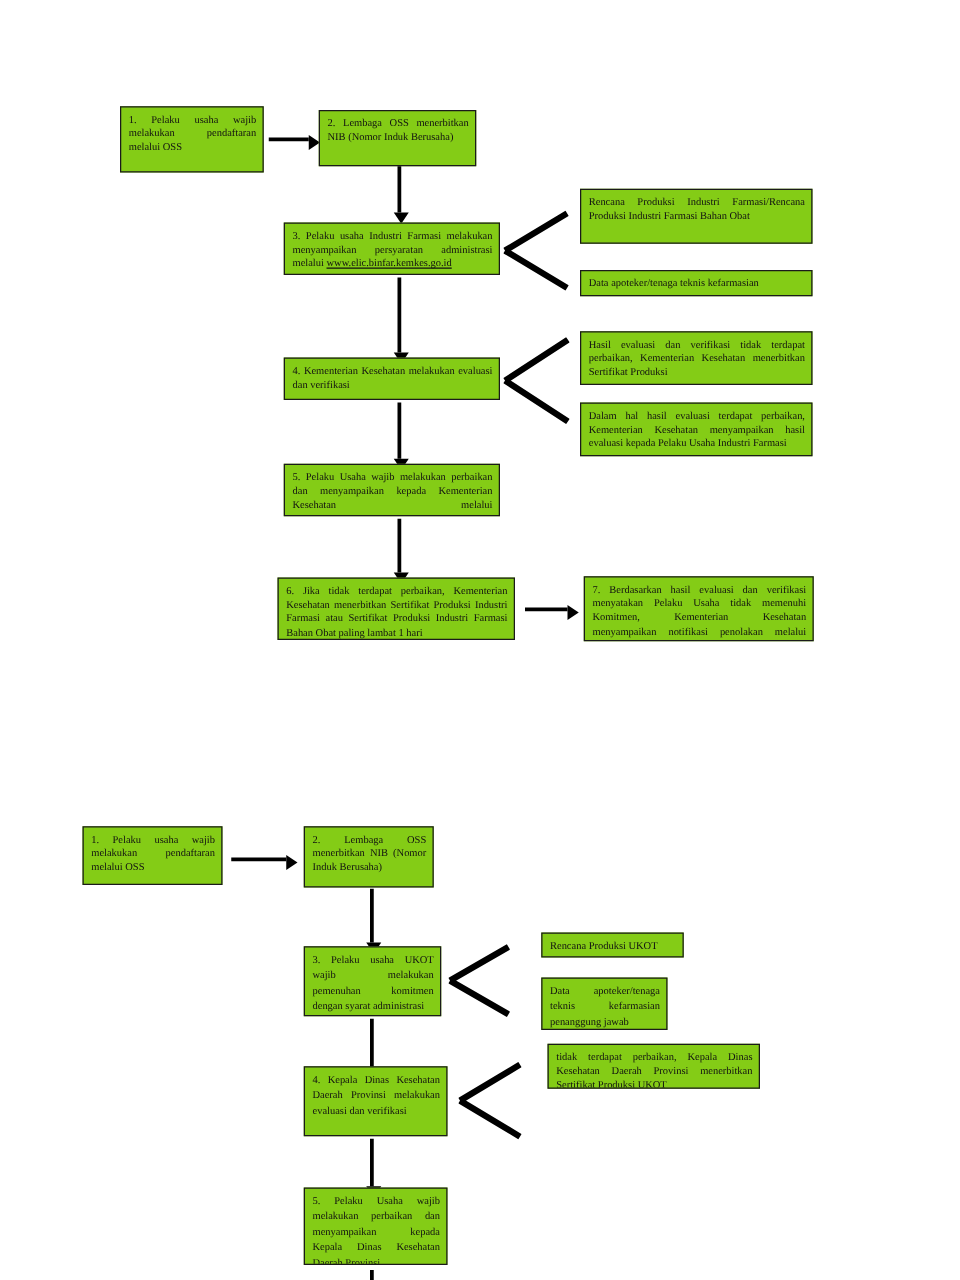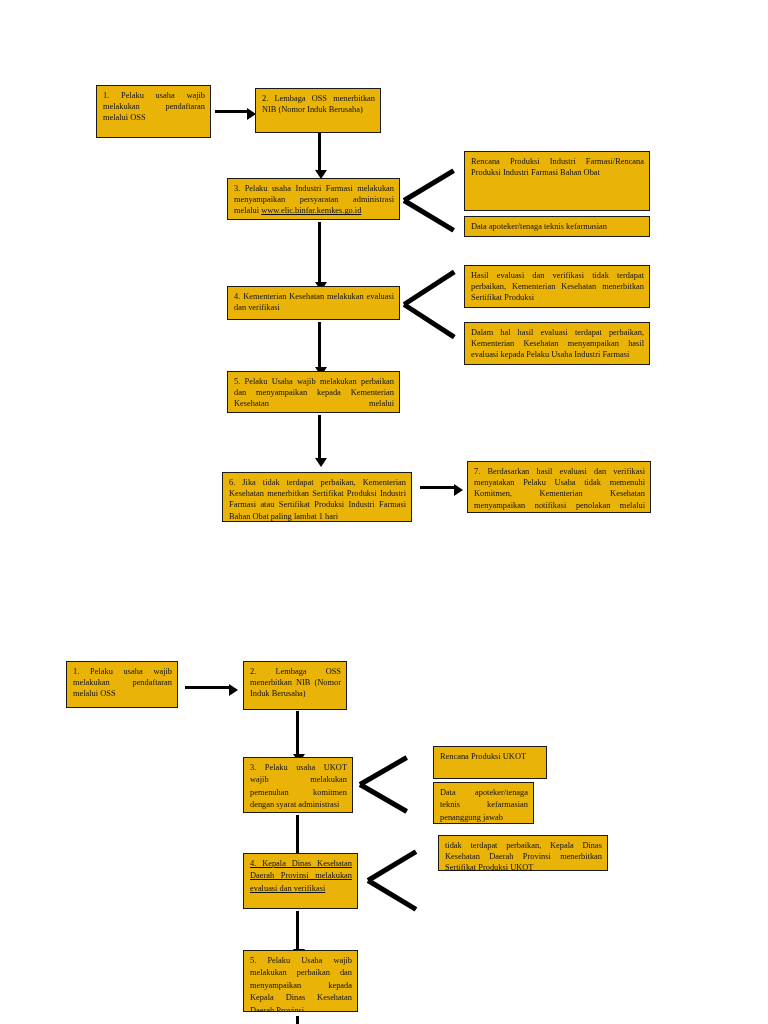--- a/index.html
+++ b/index.html
@@ -18,21 +18,21 @@
   .canvas {
     position: absolute;
     left: 0; top: 0;
     width: 768px;
     height: 1024px;
   }
   .box {
     position: absolute;
     box-sizing: border-box;
     border: 1.2px solid #1a1a1a;
-    background: #eab308;
+    background: #84cc16;
     padding: 4px 5px 3px 6px;
     font-size: 8.4px;
     line-height: 11.2px;
     text-align: justify;
     text-justify: inter-word;
     overflow: hidden;
     color: #111111;
   }
   .box.tall-lines { line-height: 12.4px; }
   .link {
@@ -108,21 +108,21 @@
 
   <div class="box" style="left:227px; top:178px; width:173px; height:42px;">
     <span>3. Pelaku usaha Industri Farmasi melakukan menyampaikan persyaratan administrasi melalui </span><span class="link">www.elic.binfar.kemkes.go.id</span>
   </div>
 
   <div class="chev" style="left:404px; top:176px; width:58px; height:48px;">
     <span style="left:0px; top:22px; width:58px; height:5px; transform:rotate(-31deg); transform-origin:0 50%;"></span>
     <span style="left:0px; top:22px; width:58px; height:5px; transform:rotate(31deg); transform-origin:0 50%;"></span>
   </div>
 
-  <div class="box" style="left:464px; top:151px; width:186px; height:60px;">
+  <div class="box" style="left:464px; top:151px; width:186px; height:44px;">
     <span>Rencana Produksi Industri Farmasi/Rencana Produksi Industri Farmasi Bahan Obat</span>
   </div>
   <div class="box" style="left:464px; top:216px; width:186px; height:21px;">
     <span>Data apoteker/tenaga teknis kefarmasian</span>
   </div>
 
   <div class="arrow-v" style="left:318px; top:222px; height:60px;"></div>
 
   <div class="box" style="left:227px; top:286px; width:173px; height:34px;">
     <span>4.  Kementerian Kesehatan melakukan evaluasi dan verifikasi</span>
@@ -141,21 +141,21 @@
   </div>
 
   <div class="arrow-v" style="left:318px; top:322px; height:45px;"></div>
 
   <div class="box" style="left:227px; top:371px; width:173px; height:42px;">
     <span>5. Pelaku Usaha wajib melakukan perbaikan dan menyampaikan kepada Kementerian Kesehatan melalui </span><span class="link blue">www.elic.binfar.kemkes.go.id</span>
   </div>
 
   <div class="arrow-v" style="left:318px; top:415px; height:43px;"></div>
 
-  <div class="box" style="left:222px; top:462px; width:190px; height:50px;margin-top:10px;">
+  <div class="box" style="left:222px; top:462px; width:190px; height:50px;">
     <span>6. Jika tidak terdapat perbaikan, Kementerian Kesehatan menerbitkan Sertifikat Produksi Industri Farmasi atau Sertifikat Produksi Industri Farmasi Bahan Obat paling lambat 1 hari</span>
   </div>
 
   <div class="arrow-h" style="left:420px; top:486px; width:34px;"></div>
 
   <div class="box" style="left:467px; top:461px; width:184px; height:52px;">
     <span>7.  Berdasarkan hasil evaluasi dan verifikasi menyatakan Pelaku Usaha tidak memenuhi Komitmen, Kementerian Kesehatan menyampaikan notifikasi penolakan melalui sistem OSS</span>
   </div>
 
   <div class="box" style="left:66px; top:661px; width:112px; height:47px;">
@@ -172,30 +172,30 @@
 
   <div class="box tall-lines" style="left:243px; top:757px; width:110px; height:56px;">
     <span>3.  Pelaku usaha UKOT wajib melakukan pemenuhan komitmen dengan syarat administrasi</span>
   </div>
 
   <div class="chev" style="left:360px; top:759px; width:52px; height:50px;">
     <span style="left:0px; top:23px; width:54px; height:5px; transform:rotate(-30deg); transform-origin:0 50%;"></span>
     <span style="left:0px; top:23px; width:54px; height:5px; transform:rotate(30deg); transform-origin:0 50%;"></span>
   </div>
 
-  <div class="box" style="left:433px; top:746px; width:114px; height:33px;">
+  <div class="box" style="left:433px; top:746px; width:114px; height:20px;">
     <span>Rencana Produksi UKOT</span>
   </div>
   <div class="box tall-lines" style="left:433px; top:782px; width:101px; height:42px;">
     <span>Data apoteker/tenaga teknis kefarmasian penanggung jawab</span>
   </div>
 
   <div class="arrow-v" style="left:296px; top:815px; height:43px;"></div>
 
-  <div class="box tall-lines" style="left:243px; top:853px; width:115px; height:56px;text-decoration:underline;">
+  <div class="box tall-lines" style="left:243px; top:853px; width:115px; height:56px;">
     <span>4.  Kepala Dinas Kesehatan Daerah Provinsi melakukan evaluasi dan verifikasi</span>
   </div>
 
   <div class="chev" style="left:368px; top:853px; width:52px; height:54px;">
     <span style="left:0px; top:25px; width:56px; height:5px; transform:rotate(-31deg); transform-origin:0 50%;"></span>
     <span style="left:0px; top:25px; width:56px; height:5px; transform:rotate(31deg); transform-origin:0 50%;"></span>
   </div>
 
   <div class="box" style="left:438px; top:835px; width:170px; height:36px;">
     <span>tidak terdapat perbaikan, Kepala Dinas Kesehatan Daerah Provinsi menerbitkan Sertifikat Produksi UKOT</span>

